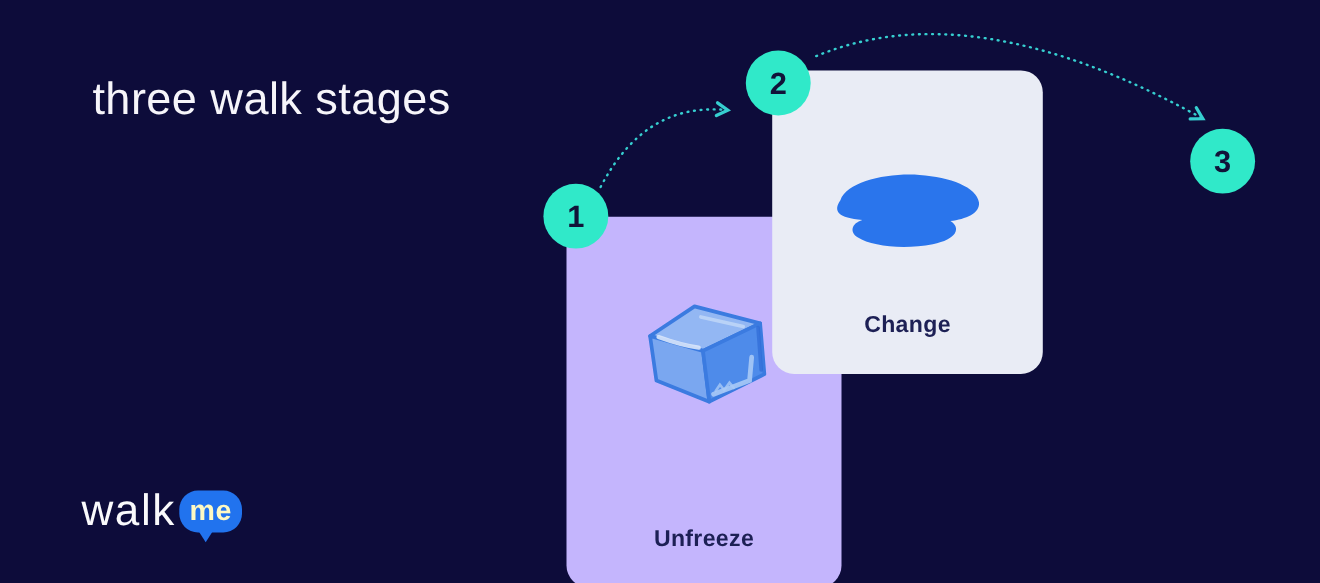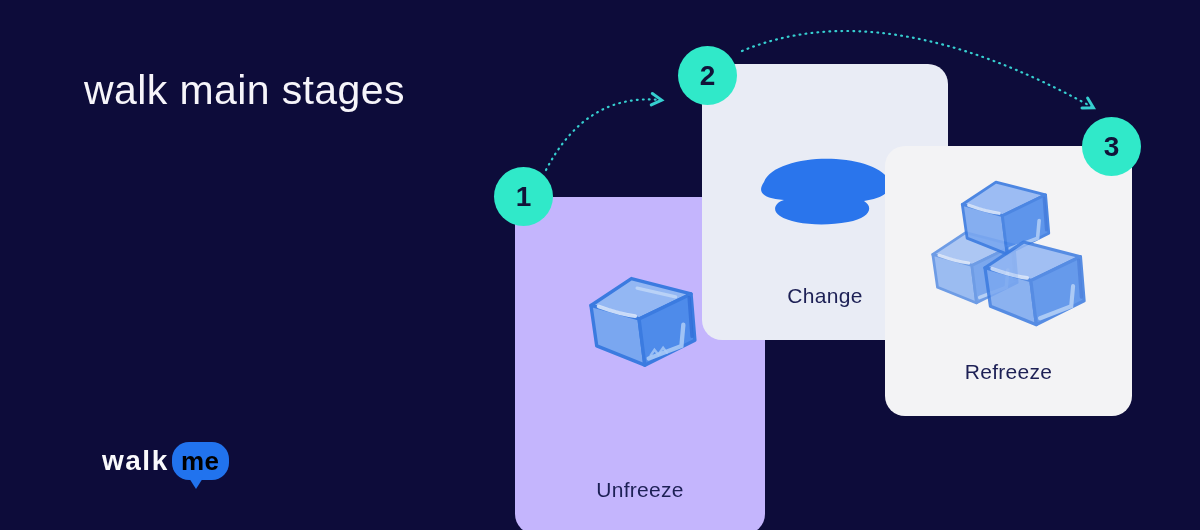--- a/index.html
+++ b/index.html
@@ -16,57 +16,57 @@
   }
   
   .arrows{position:absolute;left:0;top:0;width:1200px;height:530px;pointer-events:none;}
   
   .card{position:absolute;border-radius:20px;}
   .card-1{left:515px;top:197px;width:250px;height:337px;background:#c4b5fd;z-index:2;}
   .card-2{left:702px;top:64px;width:246px;height:276px;background:#E9ECF5;z-index:3;}
   .card-3{left:885px;top:146px;width:247px;height:270px;background:#F3F3F5;z-index:4;}
   .card-label{
     position:absolute;left:0;right:0;bottom:32px;text-align:center;
-    color:#1D2055;font-size:21px;font-weight:400;letter-spacing:0.3px;
+    color:#1D2055;font-size:21px;font-weight:700;letter-spacing:0.3px;
   }
   .icon-cube{position:absolute;left:66px;top:70px;width:120px;height:102px;}
   .icon-puddle{position:absolute;left:42px;top:88px;width:150px;height:80px;}
   .icon-stack{position:absolute;left:40px;top:26px;width:166px;height:162px;}
   
   .badge{
     position:absolute;width:59px;height:59px;border-radius:50%;
     background:#30E9C9;color:#111339;z-index:6;
     display:flex;align-items:center;justify-content:center;
     font-size:28px;font-weight:600;
   }
   .badge-1{left:494px;top:167px;}
   .badge-2{left:678px;top:46px;}
   .badge-3{left:1082px;top:117px;}
   
   .logo{position:absolute;left:74px;top:442px;display:flex;align-items:center;z-index:6;}
-  .logo-walk{color:#FAFAFC;font-size:28px;font-weight:700;letter-spacing:1.5px;margin-left:28px;}
+  .logo-walk{color:#FAFAFC;font-size:40px;font-weight:400;letter-spacing:1.5px;}
   .logo-bubble{
     position:relative;margin-left:3px;background:#2173EE;
     width:57px;height:38px;border-radius:17px;
     display:flex;align-items:center;justify-content:center;
   }
   .logo-bubble::after{
     content:"";position:absolute;bottom:-9px;left:17px;width:0;height:0;
     border-left:7px solid transparent;border-right:7px solid transparent;
     border-top:11px solid #2173EE;
   }
-  .logo-me{color:#000000;font-size:26px;font-weight:700;letter-spacing:0.5px;}
+  .logo-me{color:#fef9c3;font-size:26px;font-weight:700;letter-spacing:0.5px;}
 </style>
 </head>
 <body>
 
 <div id="canvas">
 
   <header class="title">
-    <div>walk main stages</div>
+    <div>three walk stages</div>
   </header>
 
   <svg class="arrows" viewBox="0 0 1200 530">
     <defs>
       <marker id="ah" viewBox="0 0 10 10" refX="7" refY="5" markerWidth="7.5" markerHeight="7.5" orient="auto">
         <path d="M2,1.5 L8,5 L2,8.5" fill="none" stroke="#36CFD0" stroke-width="1.8" stroke-linecap="round"></path>
       </marker>
     </defs>
     <path d="M 546 170 Q 586 93 660 100" fill="none" stroke="#36CFD0" stroke-width="2.2" stroke-linecap="round" stroke-dasharray="0.8 5.2" marker-end="url(#ah)"></path>
     <path d="M 742 51 Q 884 -8 1092 107" fill="none" stroke="#36CFD0" stroke-width="2.2" stroke-linecap="round" stroke-dasharray="0.8 5.2" marker-end="url(#ah)"></path>
@@ -95,40 +95,20 @@
                C 120,9 144,18 146,32
                C 147,42 134,47 120,49
                C 130,55 126,66 104,70
                C 78,75 48,72 36,64
                C 28,59 30,51 40,48
                C 18,46 13,40 20,30 Z" fill="#2A75EC"></path>
     </svg>
     <div class="card-label">Change</div>
   </section>
 
-  <section class="card card-3">
-    <svg class="icon-stack" viewBox="0 0 170 165">
-      <defs>
-        <g id="cube3">
-          <g stroke="#3B7BE0" stroke-width="3.5" stroke-linejoin="round">
-            <polygon points="10,40 52,12 114,28 60,54" fill="#93B7F3"></polygon>
-            <polygon points="10,40 60,54 66,102 16,82" fill="#7AA7F0"></polygon>
-            <polygon points="60,54 114,28 118,76 66,102" fill="#4E8BEA"></polygon>
-          </g>
-          <path d="M18,41 Q40,49 56,51" fill="none" stroke="#D9E6FB" stroke-width="4" stroke-linecap="round" opacity="0.9"></path>
-          <path d="M70,95 L104,82 L106,60" fill="none" stroke="#A9C9F6" stroke-width="4.5" stroke-linecap="round" opacity="0.9"></path>
-          <path d="M112,32 L115,72" fill="none" stroke="#2F6BD6" stroke-width="3.5" stroke-linecap="round" opacity="0.7"></path>
-        </g>
-      </defs>
-      <use href="#cube3" transform="translate(0,52) scale(0.80)" opacity="0.72"></use>
-      <use href="#cube3" transform="translate(30,0) scale(0.82)" opacity="0.9"></use>
-      <use href="#cube3" transform="translate(52,60) scale(0.94)" opacity="0.85"></use>
-    </svg>
-    <div class="card-label">Refreeze</div>
-  </section>
 
   <div class="badge badge-1">1</div>
   <div class="badge badge-2">2</div>
   <div class="badge badge-3">3</div>
 
   <div class="logo">
     <span class="logo-walk">walk</span>
     <span class="logo-bubble">
       <span class="logo-me">me</span>
     </span>

